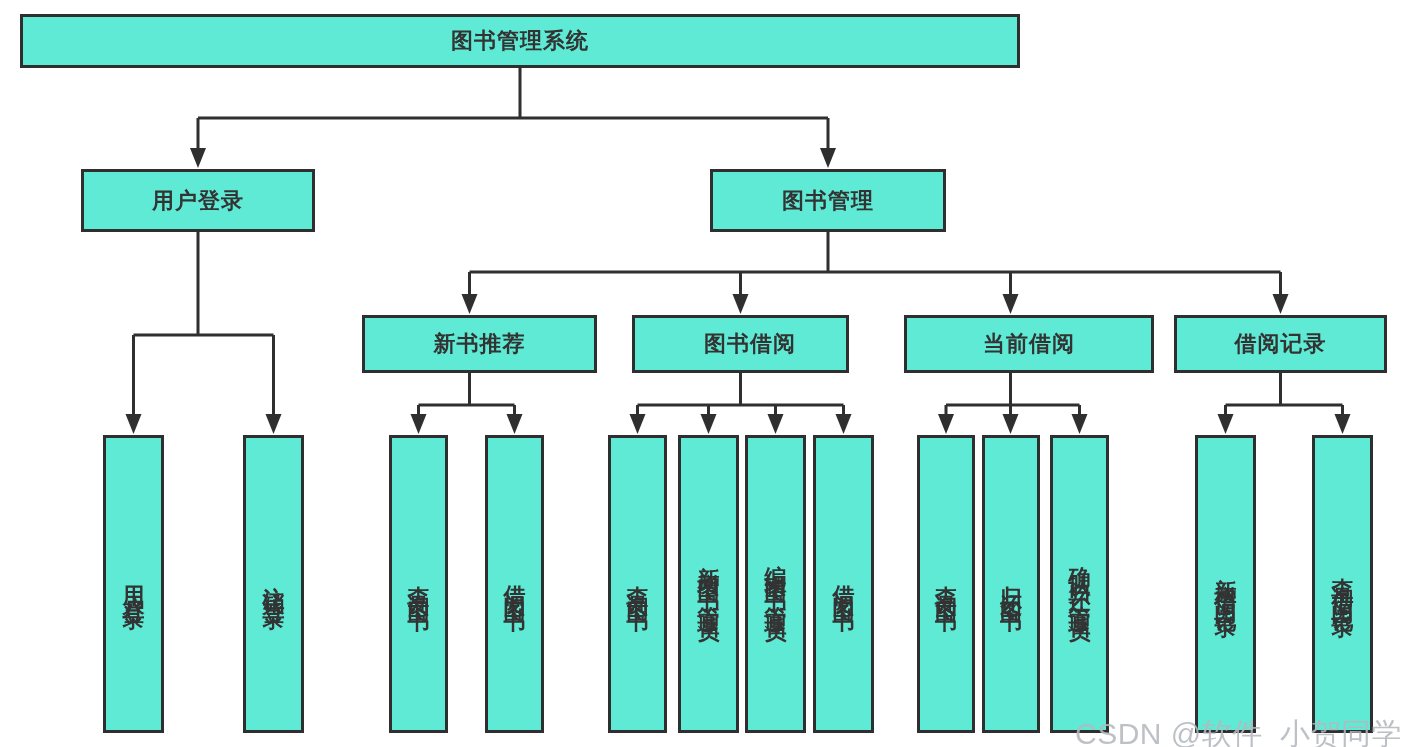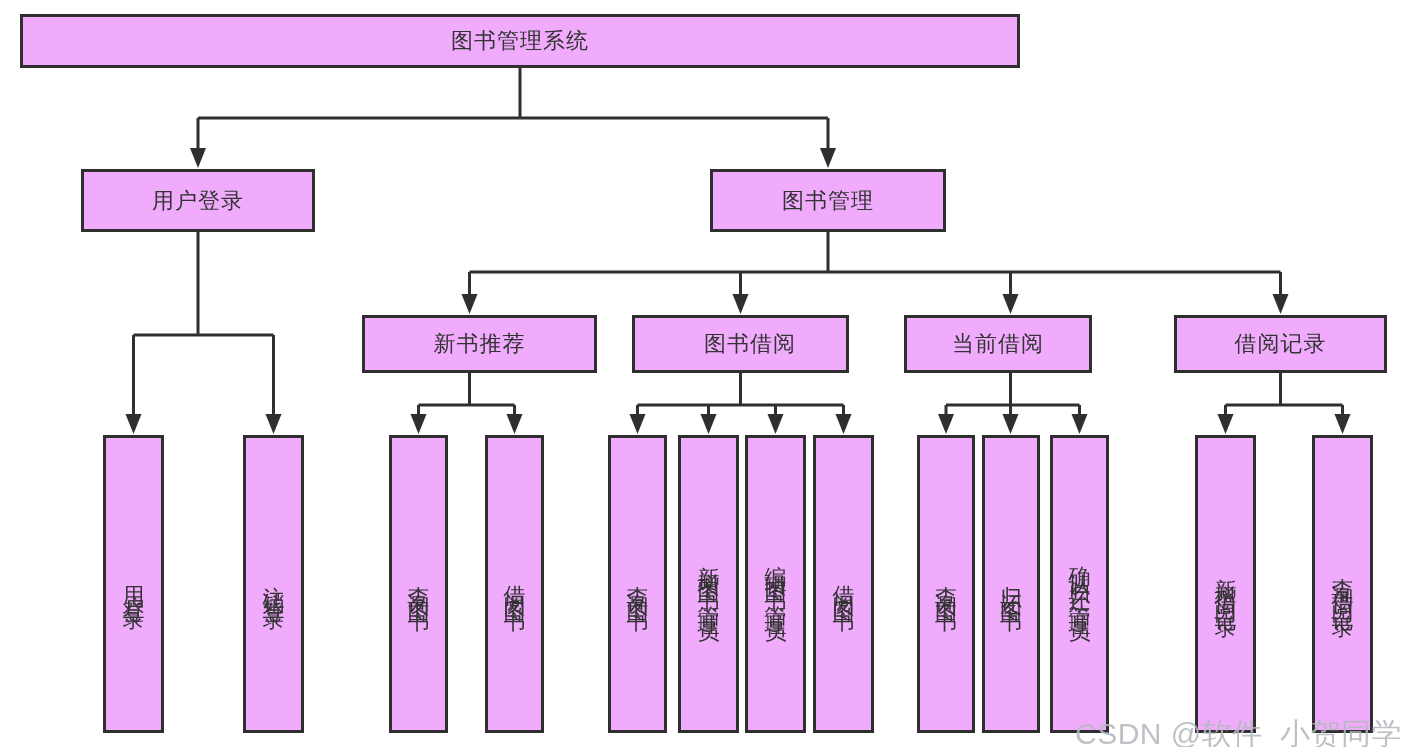--- a/index.html
+++ b/index.html
@@ -21,26 +21,27 @@
     stroke-width: 3;
     fill: none;
   }
   .wires polygon {
     fill: #2f2f2f;
     stroke: none;
   }
   .box {
     position: absolute;
     box-sizing: border-box;
-    background: #f0abfc;
+    background: #5eead4;
     border: 3px solid #2f2f2f;
     display: flex;
     align-items: center;
     justify-content: center;
     color: #333333;
+    font-weight: bold;
   }
   .hlabel {
     font-size: 22px;
     letter-spacing: 1px;
     white-space: nowrap;
   }
   .vtext {
     writing-mode: vertical-rl;
     text-orientation: mixed;
     font-size: 22px;
@@ -117,21 +118,21 @@
   <div class="box" style="left:710px; top:169px; width:236px; height:63px;">
     <span class="hlabel">图书管理</span>
   </div>
 
   <div class="box" style="left:362px; top:315px; width:235px; height:58px;">
     <span class="hlabel">新书推荐</span>
   </div>
   <div class="box" style="left:632px; top:315px; width:217px; height:58px;padding-left:19px;">
     <span class="hlabel">图书借阅</span>
   </div>
-  <div class="box" style="left:904px; top:315px; width:188px; height:58px;">
+  <div class="box" style="left:904px; top:315px; width:250px; height:58px;">
     <span class="hlabel">当前借阅</span>
   </div>
   <div class="box" style="left:1174px; top:315px; width:213px; height:58px;">
     <span class="hlabel">借阅记录</span>
   </div>
 
   <div class="box" style="left:103px; top:435px; width:61px; height:298px;">
     <span class="vtext">用户登录</span>
   </div>
   <div class="box" style="left:243px; top:435px; width:61px; height:298px;">

